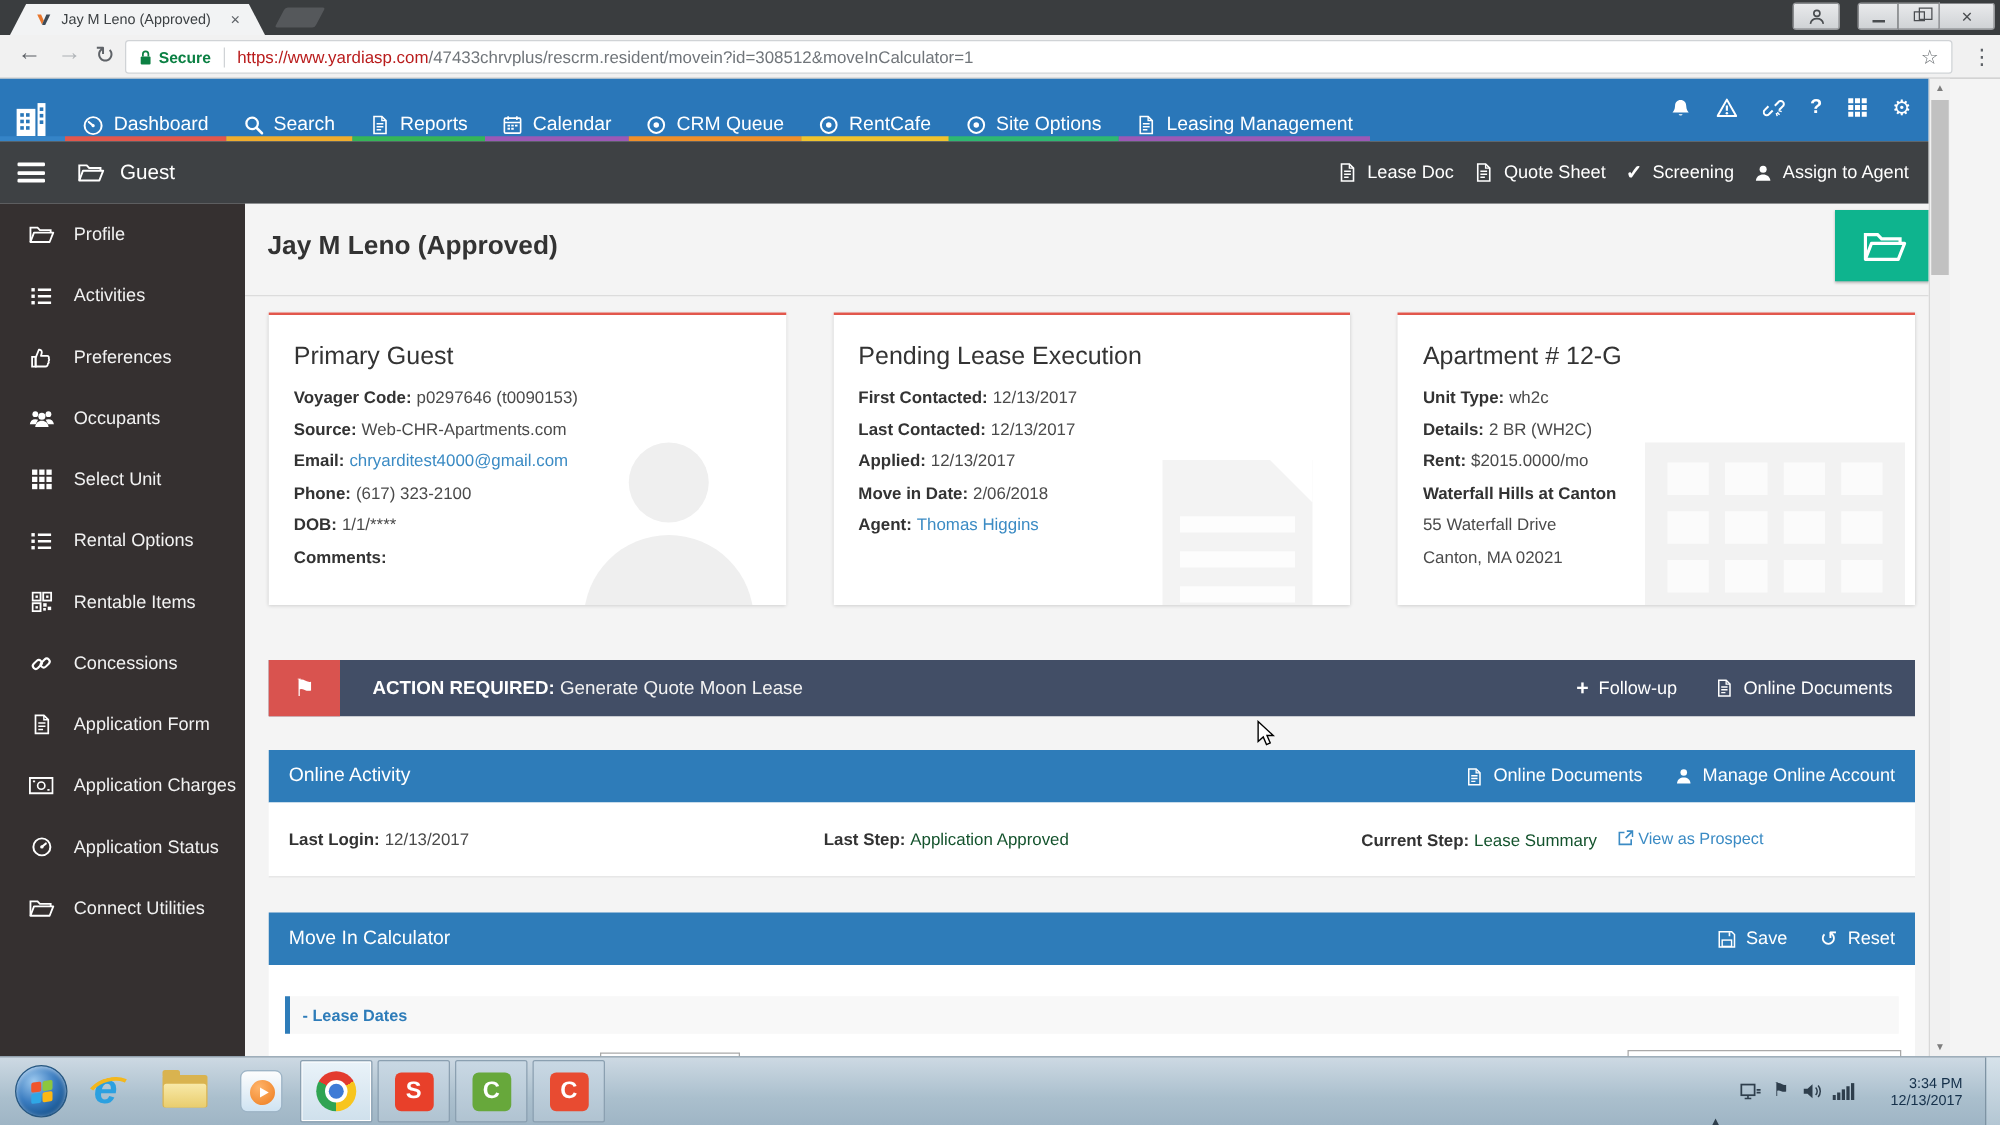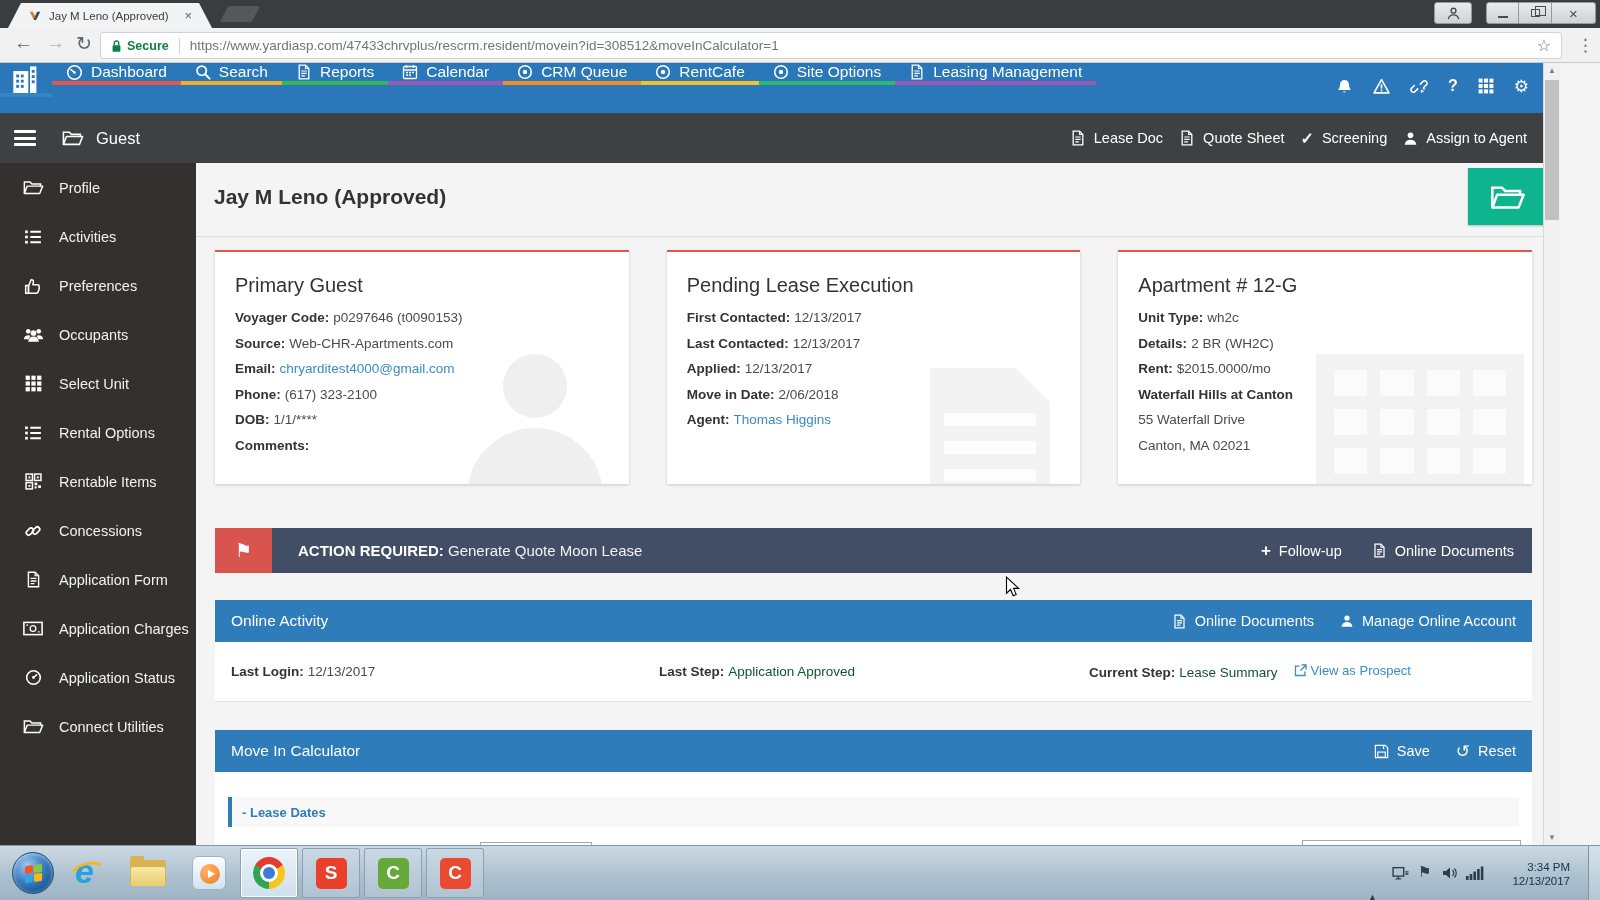--- a/index.html
+++ b/index.html
@@ -25,27 +25,27 @@
   .rest-glyph { position:relative; width:9px; height:8px; border:1px solid #4a4d50; background:transparent; }
   .rest-glyph::before { content:""; position:absolute; top:-4px; left:3px; width:9px; height:8px; border:1px solid #4a4d50; }
 
   .urlrow { position:absolute; left:0; top:28px; width:1600px; height:35px; background:#f1f1f1; border-bottom:1px solid #c9c9c9; }
   .navarrow { position:absolute; top:4px; font-size:19px; color:#5f6368; }
   .omnibox { position:absolute; left:100px; top:4px; width:1462px; height:27px; background:#fff; border:1px solid #d0d3d6; border-radius:3px;
              display:flex; align-items:center; padding:0 10px; }
   .secure { display:flex; align-items:center; gap:5px; color:#0b8043; font-size:12.5px; font-weight:bold; }
   .om-div { width:1px; height:16px; background:#d0d3d6; margin:0 10px; }
   .url { font-size:13.5px; white-space:nowrap; overflow:hidden; }
-  .url .domain { color:#737373; }
+  .url .domain { color:#b91c1c; }
   .url .path { color:#70757a; }
   .om-star { margin-left:auto; font-size:16px; color:#6a6f73; }
   .kebab { position:absolute; left:1577px; top:7px; font-size:17px; color:#5f6368; }
 
   
-  .yardinav { position:absolute; left:0; top:63px; width:1543px; height:50px; background:#2a77b9; display:flex; align-items:flex-start; }
+  .yardinav { position:absolute; left:0; top:63px; width:1543px; height:50px; background:#2a77b9; display:flex; align-items:flex-end; }
   .logo-block { width:52px; display:flex; align-items:center; justify-content:center; border-bottom:4px solid #3584c7; }
   .nav-item { display:flex; align-items:center; gap:8px; padding:0 14px; color:#fff; text-decoration:none;
               border-bottom:4px solid transparent; font-size:15.5px; }
   .nav-right { position:absolute; right:14px; top:0; height:46px; display:flex; align-items:center; gap:20px; color:#fff; }
   .nav-right .q { font-size:16px; font-weight:bold; }
   .nav-right .gear { font-size:17px; }
 
   
   .guestbar { position:absolute; left:0; top:113px; width:1543px; height:50px; background:#3e4144; display:flex; align-items:center; color:#fff; }
   .burger { width:22px; margin-left:14px; display:flex; flex-direction:column; gap:3.5px; }

